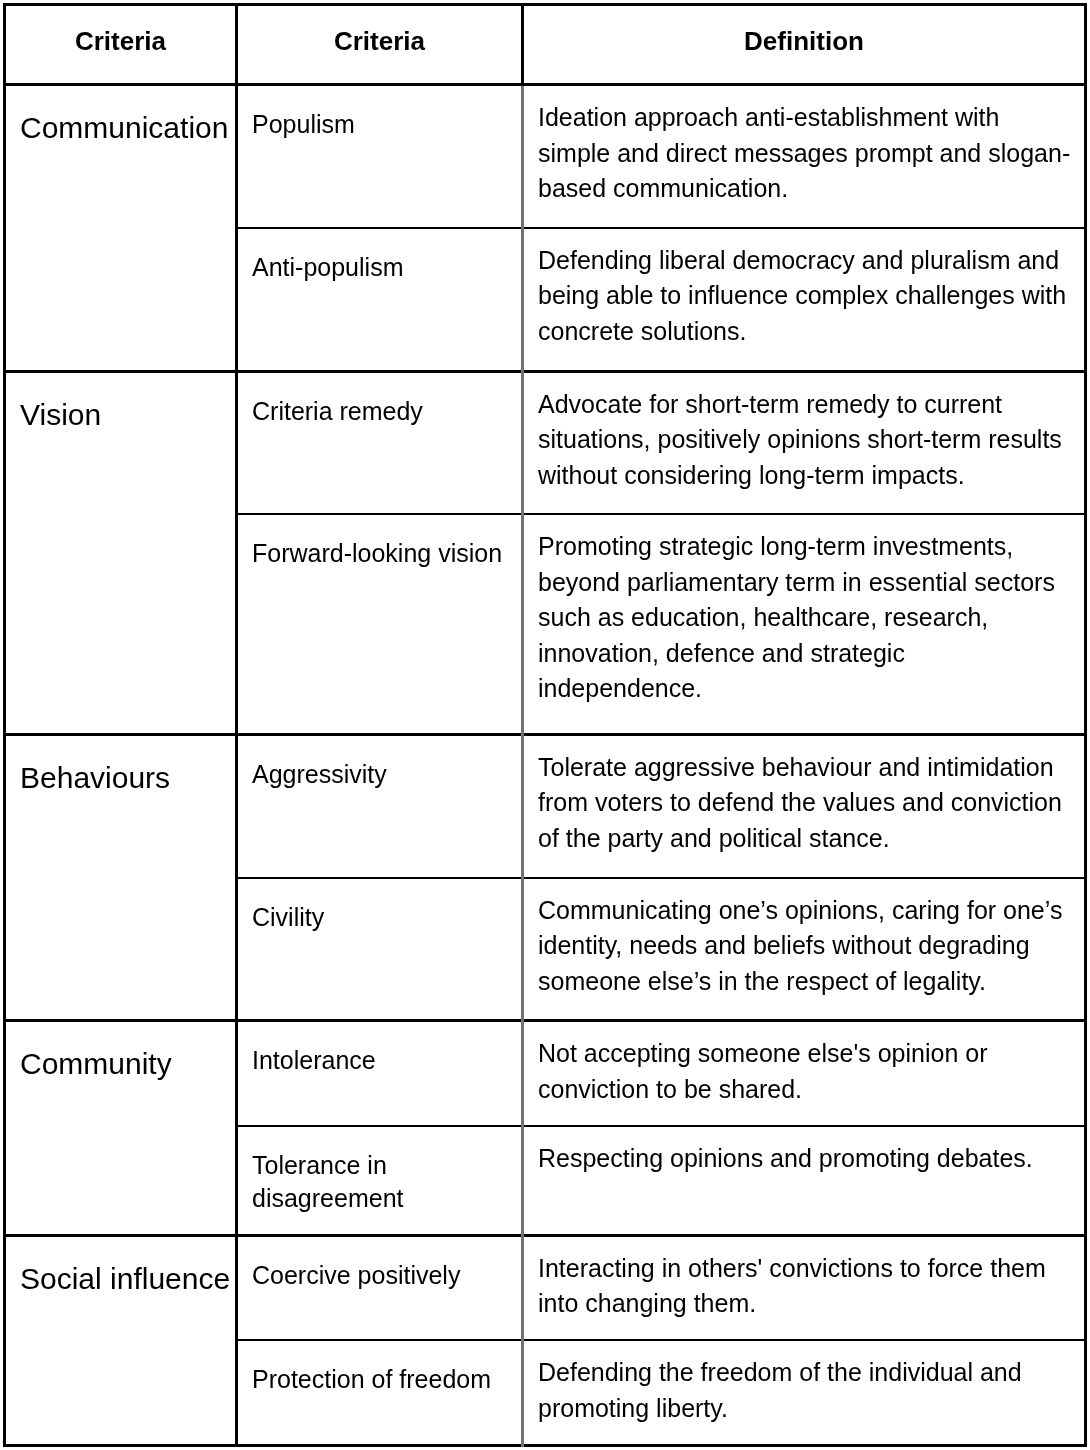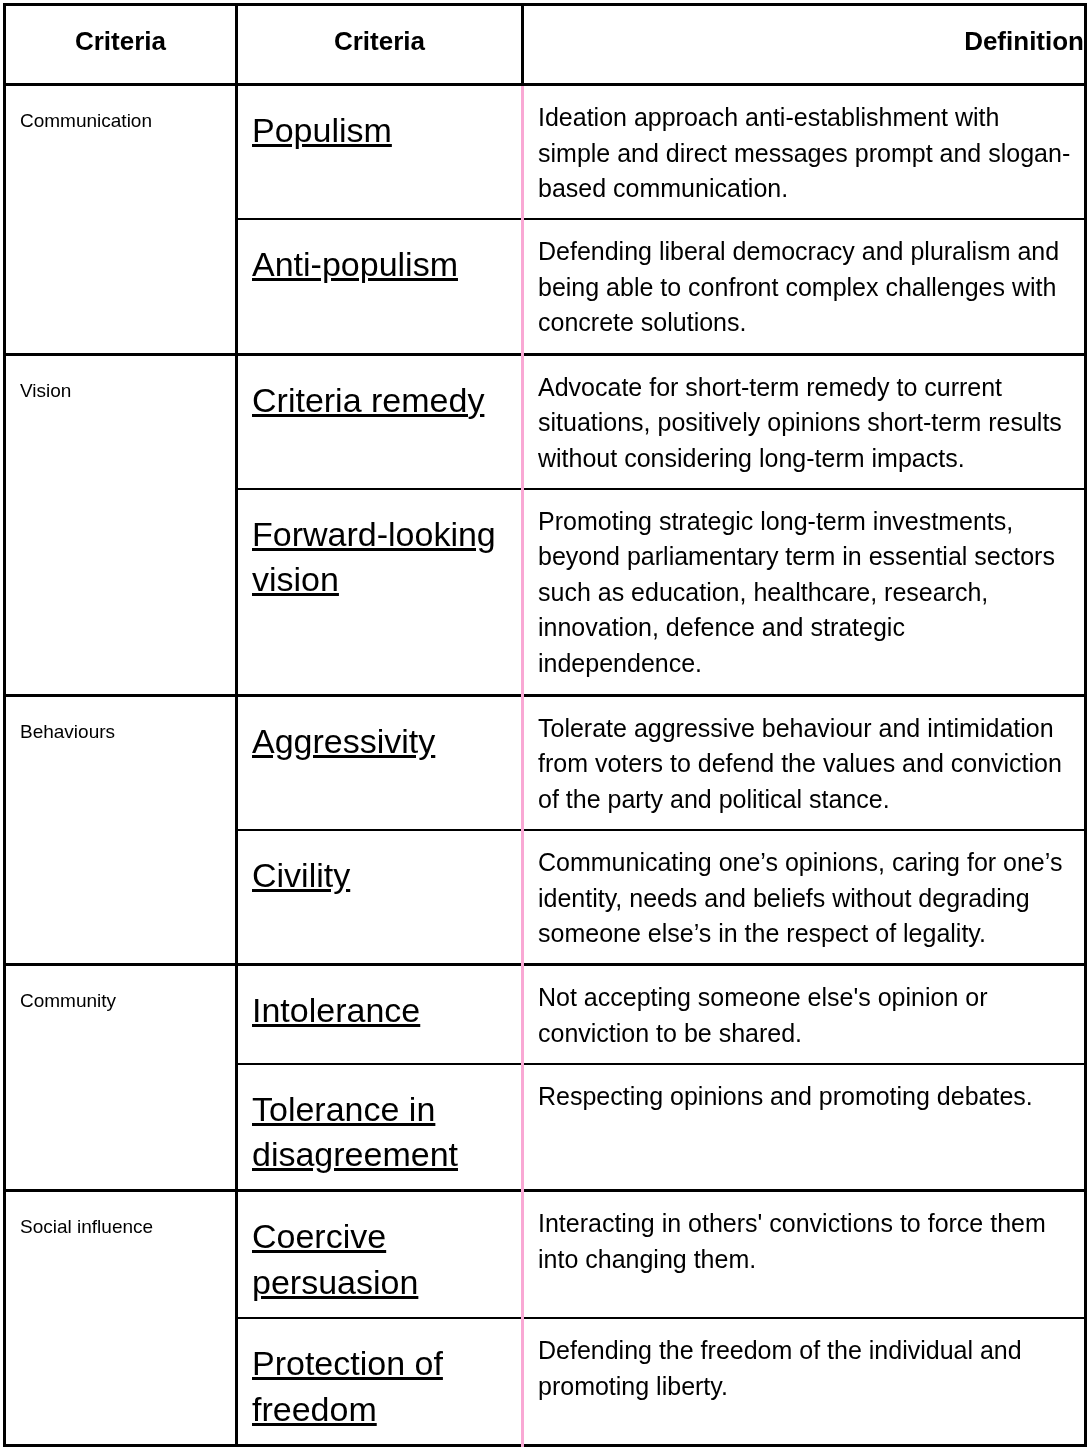--- a/index.html
+++ b/index.html
@@ -47,35 +47,34 @@
     border-right: 3px solid #000000;
     border-bottom: 3px solid #000000;
     text-align: center;
     font-weight: bold;
     font-size: 26px;
     line-height: 1.2;
     padding-top: 20px;
     box-sizing: border-box;
     margin-left: 36px;
   }
-  thead th:last-child { border-right: 0; text-align: right; }
+  thead th:last-child { border-right: 0; }
 
   
   td.criteria-cell {
     border-right: 3px solid #000000;
     padding: 22px 0 10px 14px;
-    font-size: 19px;
+    font-size: 30px;
     line-height: 1.34;
   }
   td.strategy-cell {
-    border-right: 3px solid #f9a8d4;
+    border-right: 3px solid #737373;
     padding: 22px 14px 10px 14px;
-    font-size: 34px;
+    font-size: 25px;
     line-height: 1.34;
-    text-decoration: underline;
   }
   td.definition-cell {
     padding: 14px 10px 10px 14px;
     font-size: 25px;
     line-height: 1.42;
   }
 
   
   tr.sub-row > td.strategy-cell,
   tr.sub-row > td.definition-cell {
@@ -120,21 +119,21 @@
         </td>
         <td class="definition-cell">
           <span class="cell-text">Ideation approach anti-establishment with simple and direct messages prompt and slogan-based communication.</span>
         </td>
       </tr>
       <tr class="sub-row">
         <td class="strategy-cell">
           <span class="cell-text">Anti-populism</span>
         </td>
         <td class="definition-cell">
-          <span class="cell-text">Defending liberal democracy and pluralism and being able to confront complex challenges with concrete solutions.</span>
+          <span class="cell-text">Defending liberal democracy and pluralism and being able to influence complex challenges with concrete solutions.</span>
         </td>
       </tr>
 
       <tr class="group-start">
         <td class="criteria-cell" rowspan="2">
           <span class="cell-text">Vision</span>
         </td>
         <td class="strategy-cell">
           <span class="cell-text">Criteria remedy</span>
         </td>
@@ -189,21 +188,21 @@
         <td class="definition-cell">
           <span class="cell-text">Respecting opinions and promoting debates.</span>
         </td>
       </tr>
 
       <tr class="group-start">
         <td class="criteria-cell" rowspan="2">
           <span class="cell-text">Social influence</span>
         </td>
         <td class="strategy-cell">
-          <span class="cell-text">Coercive persuasion</span>
+          <span class="cell-text">Coercive positively</span>
         </td>
         <td class="definition-cell">
           <span class="cell-text">Interacting in others' convictions to force them into changing them.</span>
         </td>
       </tr>
       <tr class="sub-row">
         <td class="strategy-cell">
           <span class="cell-text">Protection of freedom</span>
         </td>
         <td class="definition-cell">

